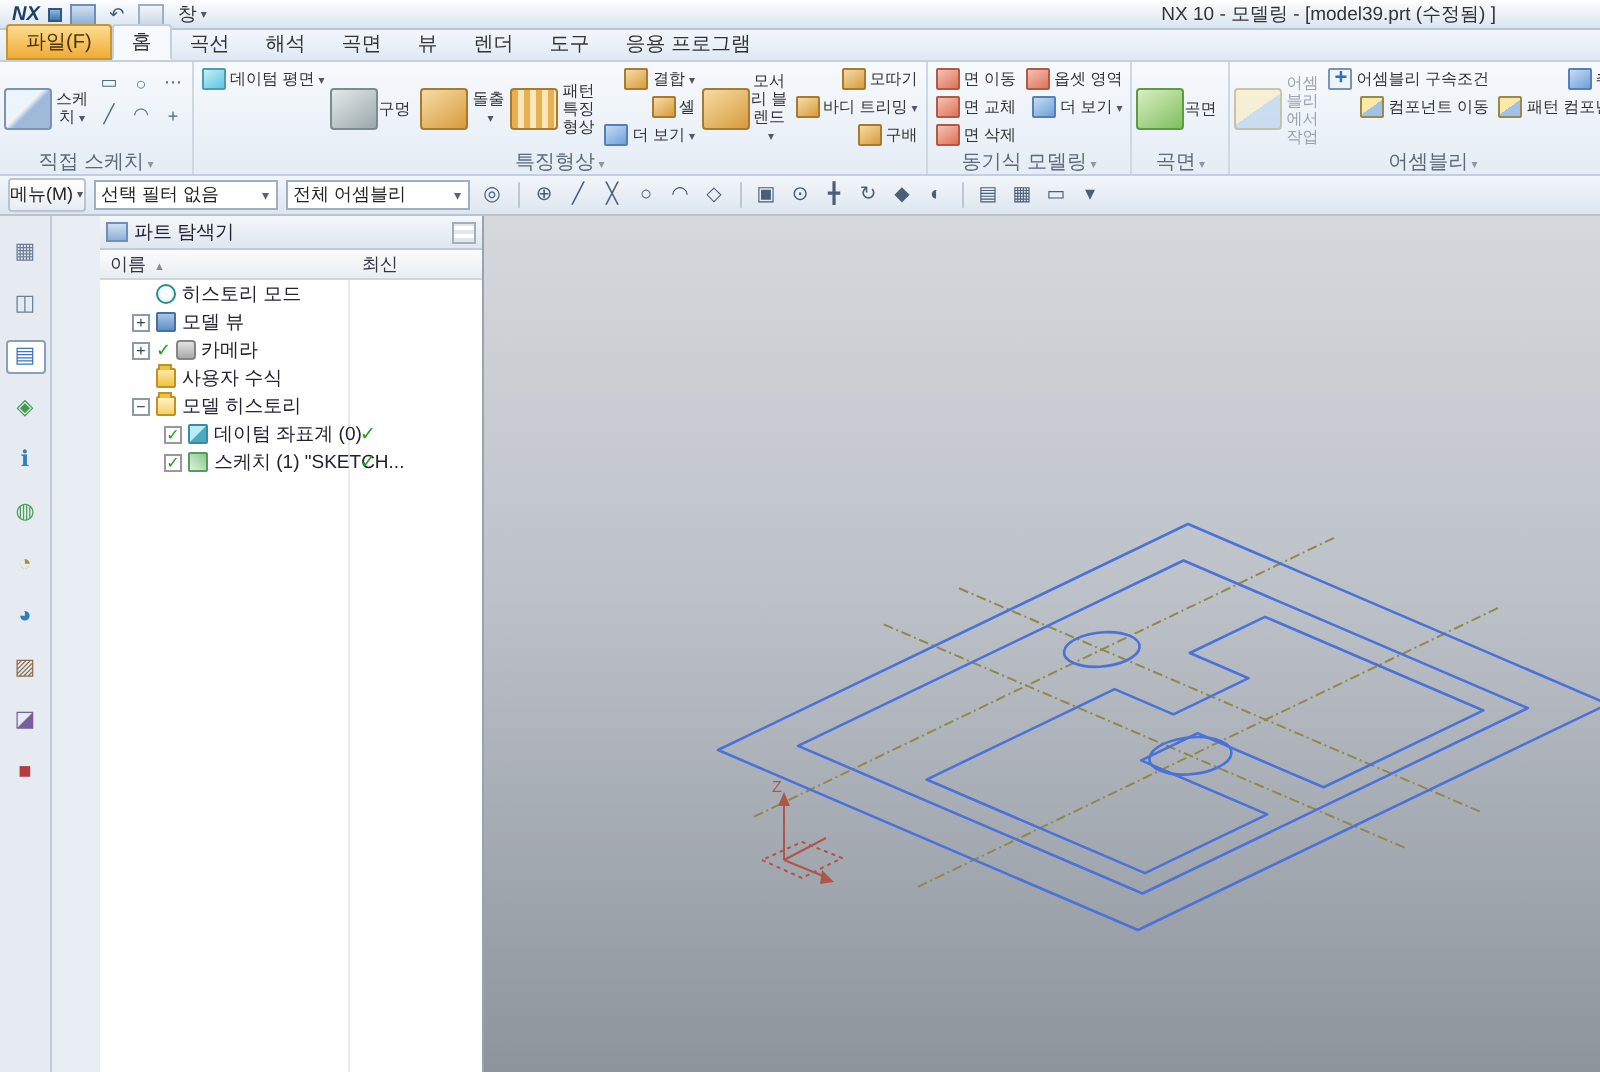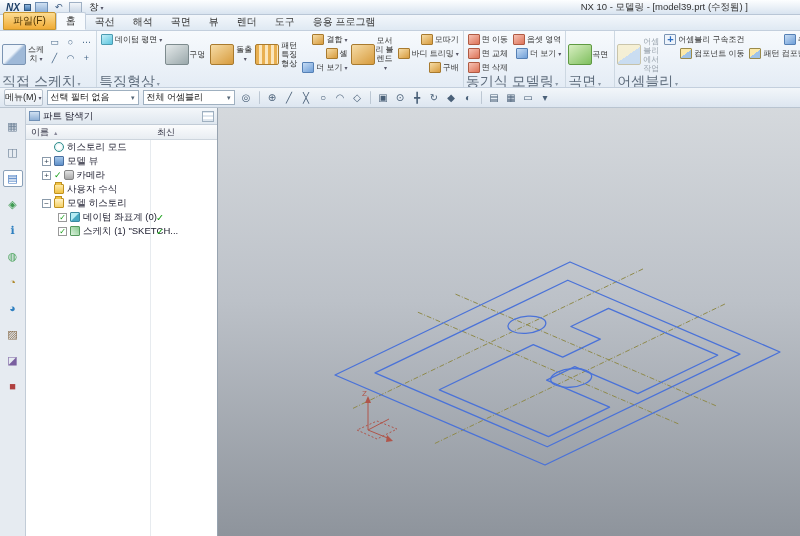--- a/index.html
+++ b/index.html
@@ -25,21 +25,21 @@
             display:flex; align-items:flex-end; padding-left:3px; }
   .tab { padding:1px 9px 1px; font-size:10px; color:#333; white-space:nowrap;text-align:right; }
   .tab-file { background:linear-gradient(#fcdc92,#f0ab35); border:1px solid #c8952e; color:#4c3200; border-radius:2px 2px 0 0; }
   .tab.active { background:#f7fafd; border:1px solid #c3cfdd; border-bottom:1px solid #f7fafd; border-radius:2px 2px 0 0; }
 
   
   .ribbon { height:57px; background:linear-gradient(#f7fafd,#e4ecf5); border-bottom:1px solid #c3cfdd;
             display:flex; overflow:hidden; }
   .rgroup { display:flex; flex-direction:column; border-right:1px solid #cdd8e2; padding:1px 2px 0; flex:none; }
   .rbody { height:44px; display:flex; align-items:stretch; gap:1px; }
-  .rlabel { height:11px; line-height:11px; font-size:14px; color:#5c6a7a; text-align:left; white-space:nowrap; }
+  .rlabel { height:11px; line-height:11px; font-size:10px; color:#5c6a7a; text-align:center; white-space:nowrap; }
   .rlabel::after { content:" ▾"; font-size:6px; color:#8a97a5; }
   .bigbtn { width:44px; flex:none; display:flex; flex-direction:row; align-items:center; padding-top:1px;
             border-radius:2px; }
   .bic { width:24px; height:21px; margin-bottom:1px; border-radius:2px; flex:none; }
   .blabel { font-size:8px; line-height:9px; text-align:center; color:#333; white-space:normal; }
   .smallcol { display:flex; flex-direction:column; flex:none;align-items:flex-end; }
   .smallbtn { height:14px; display:flex; align-items:center; gap:2px; padding:0 2px; font-size:8px;
               color:#333; white-space:nowrap; border-radius:2px; }
   .ric { width:12px; height:11px; border-radius:1px; flex:none; }
   .disabled .blabel, .disabled .slabel { color:#9aa4ae; }
@@ -80,21 +80,21 @@
 
   .strip { width:26px; background:#e6ebf1; border-right:1px solid #c2ccd7; display:flex; flex-direction:column;
            align-items:center; padding-top:10px; gap:9px; }
   .sb-slot { width:20px; height:17px; display:flex; align-items:center; justify-content:center; border:1px solid transparent; border-radius:2px; }
   .sb-slot.active { background:#fff; border-color:#8aa0b8; }
   .sb-ic { font-size:11px; line-height:1; }
   .c1 { color:#6b7f95; } .c2 { color:#3f76c0; } .c3 { color:#3f9b52; } .c4 { color:#2e7fc0; }
   .c5 { color:#49a35a; } .c6 { color:#b08a2e; } .c7 { color:#8a6f4f; } .c8 { color:#7a5fa0; } .c9 { color:#b04040; }
 
   
-  .panel { width:192px; background:#fff; border-right:1px solid #97a3b0; display:flex; flex-direction:column; }
+  .panel { width:192px; background:#fff; border-right:1px solid #97a3b0; display:flex; flex-direction:column;margin-left:24px; }
   .panel-header { height:17px; background:linear-gradient(#f4f7fa,#dfe7ef); border-bottom:1px solid #c2ccd7;
                   display:flex; align-items:center; gap:3px; padding:0 3px; font-size:9.5px; color:#223; }
   .ph-icon { width:11px; height:10px; background:linear-gradient(#cfe0f2,#8fb0d6); border:1px solid #6f8fb5; }
   .ph-grid { margin-left:auto; width:12px; height:11px; border:1px solid #9fb0c0; background:
              repeating-linear-gradient(0deg,#dfe7ef 0 2px,#fff 2px 4px); }
   .colheader { height:15px; background:linear-gradient(#fbfcfd,#e8edf2); border-bottom:1px solid #cdd5dd;
                display:flex; align-items:center; font-size:9px; color:#334; position:relative; }
   .col-name { padding-left:5px; }
   .col-name::after { content:"▲"; font-size:5.5px; color:#889; margin-left:4px; }
   .col-status { position:absolute; left:131px; }

